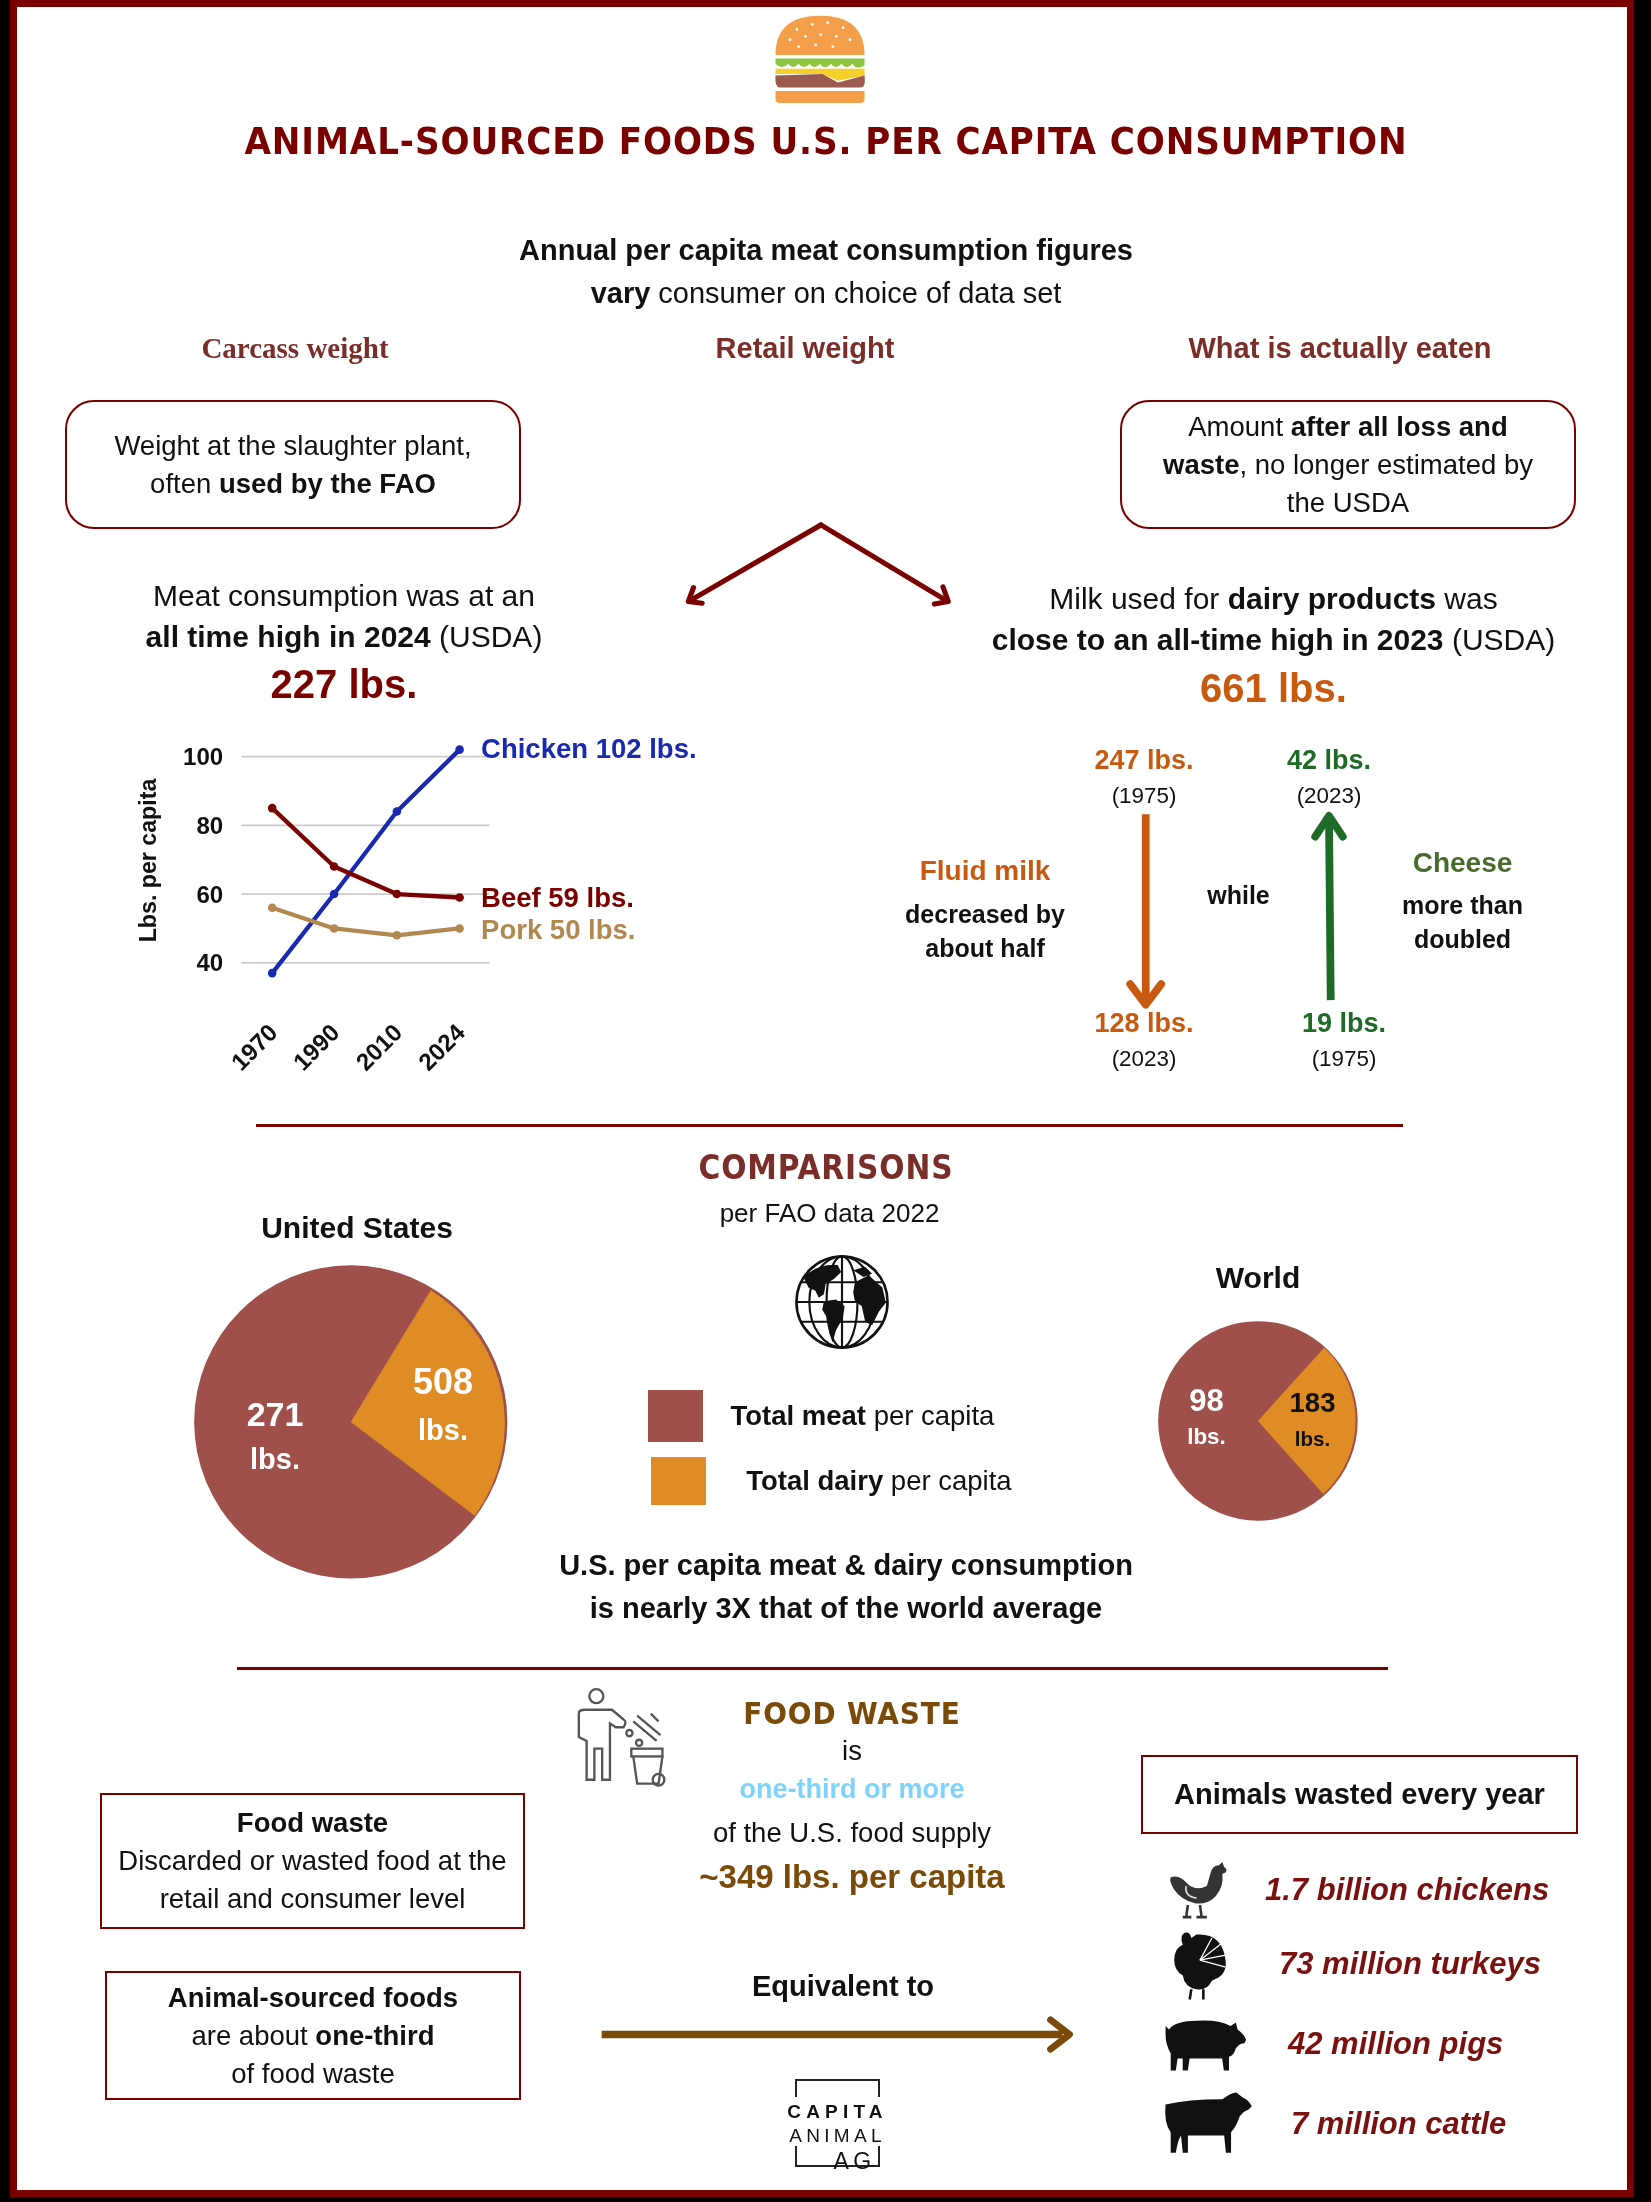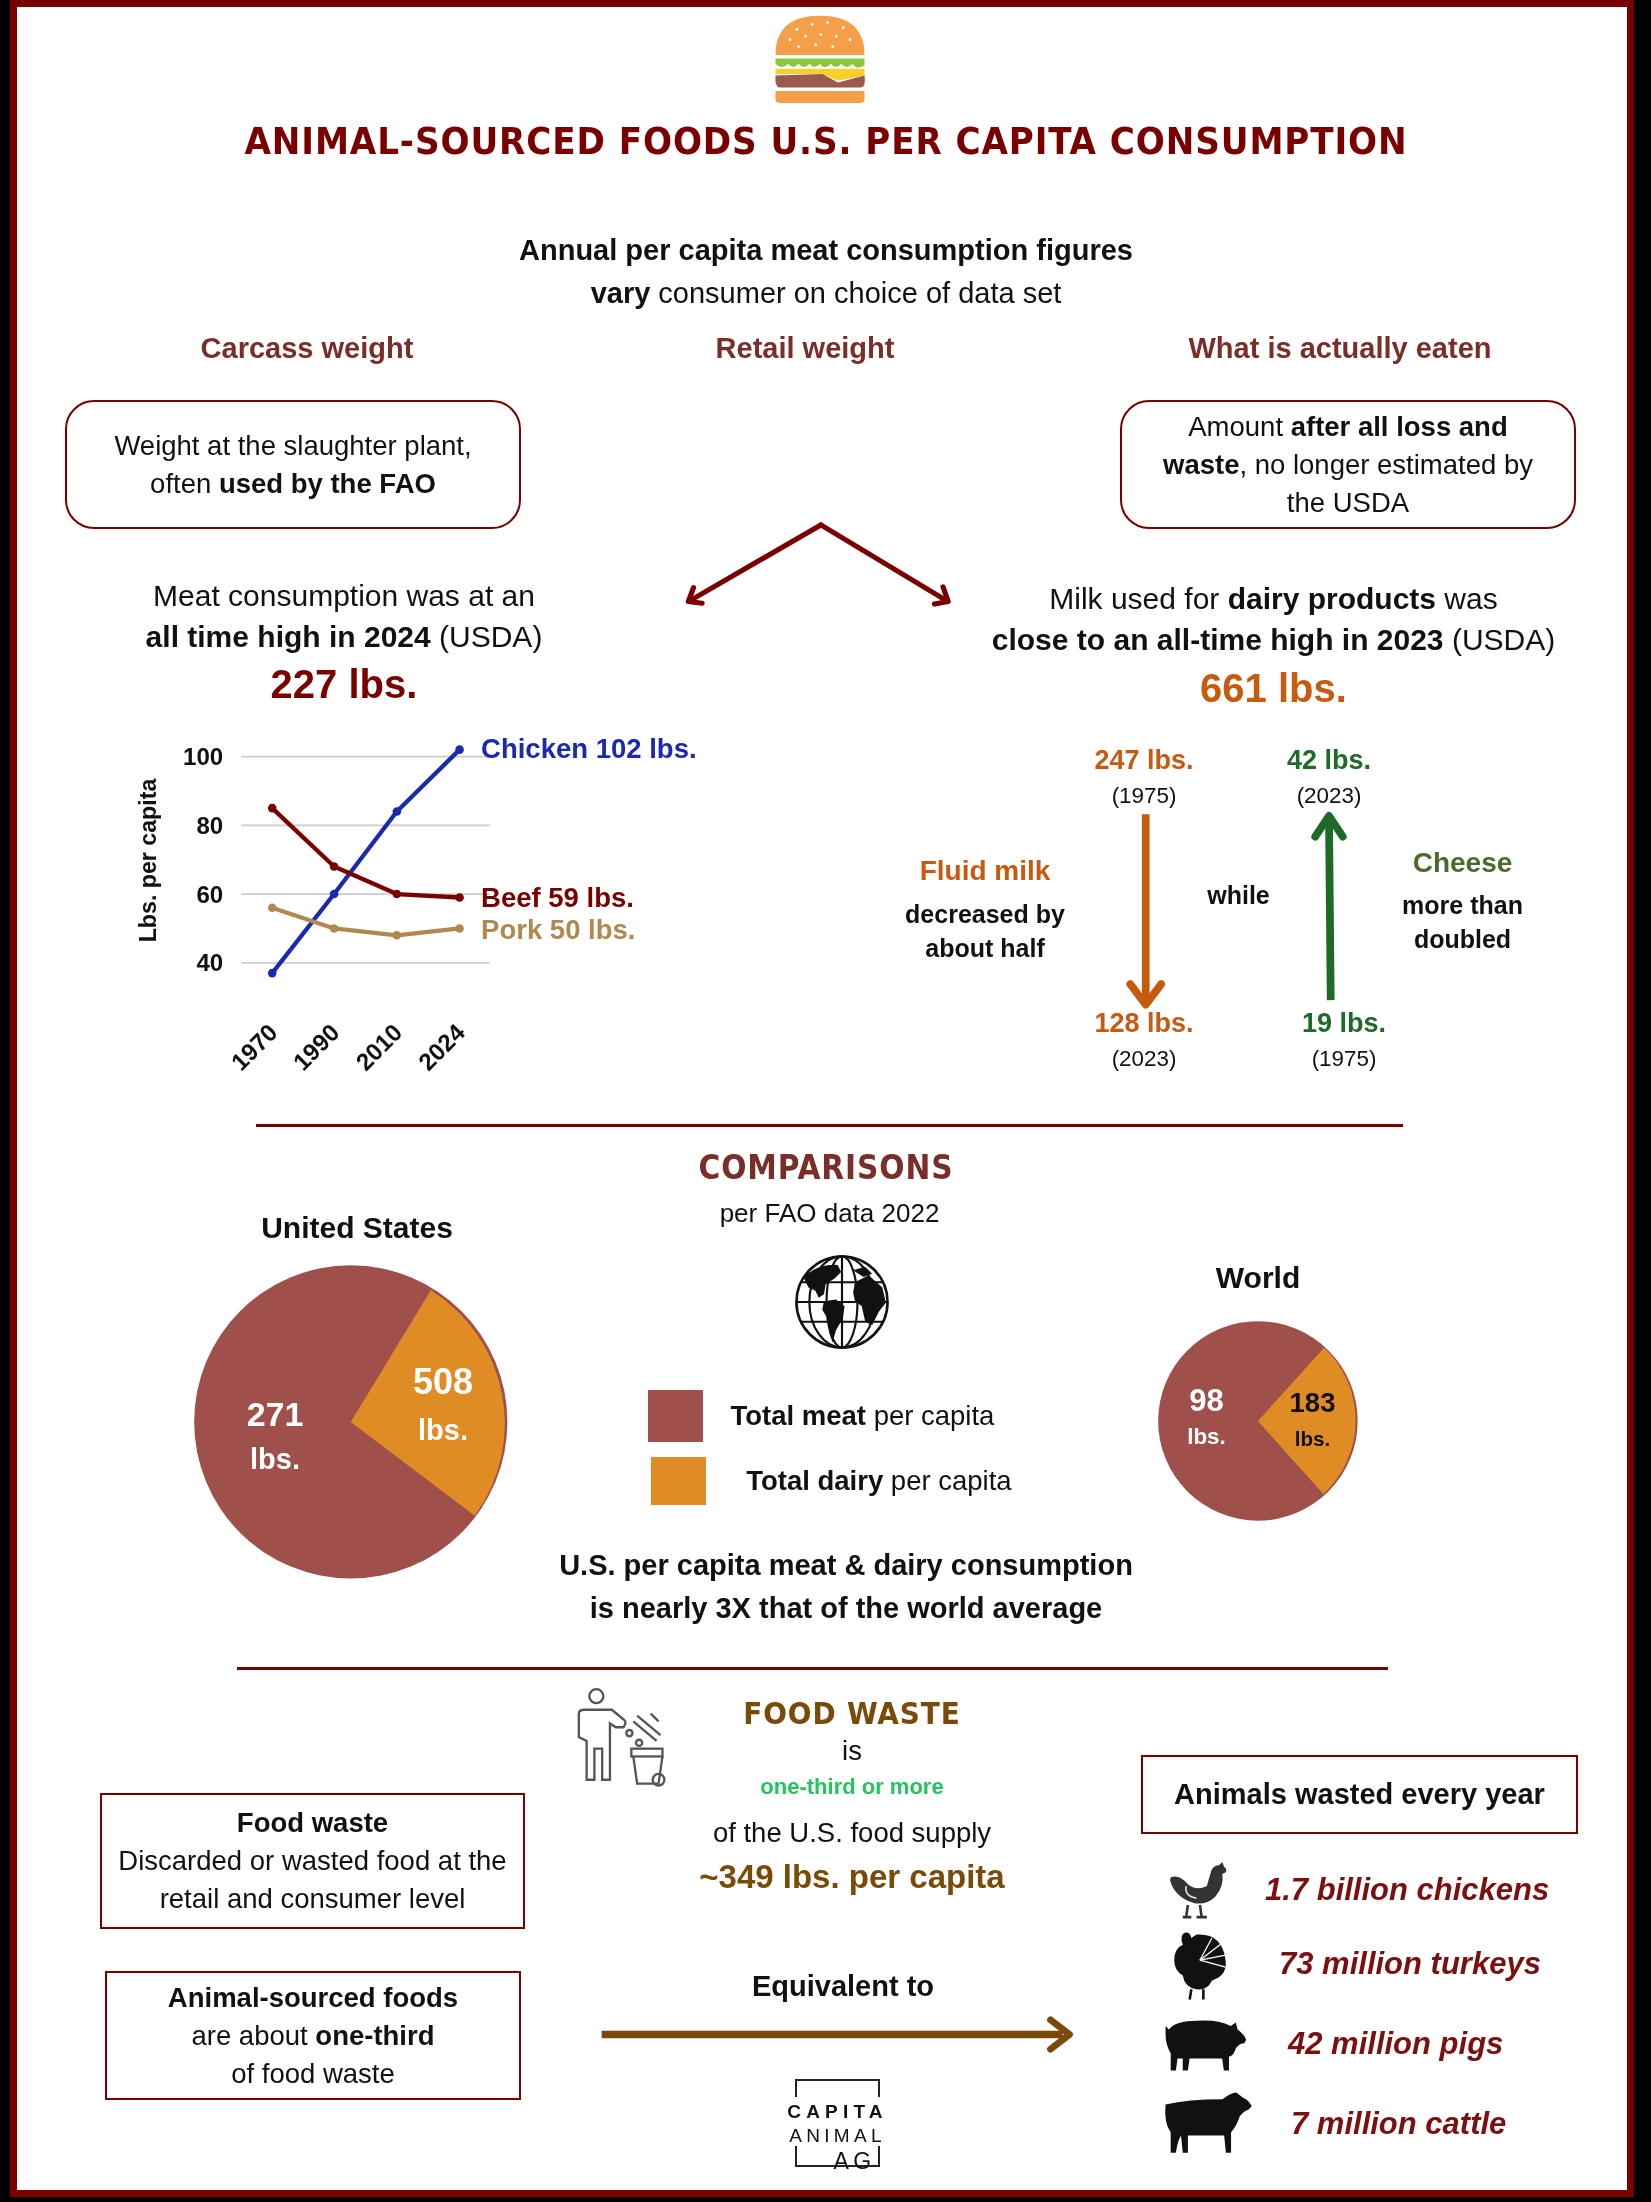--- a/index.html
+++ b/index.html
@@ -54,21 +54,21 @@
     <path d="M5 90 H109 V100 Q109 104 104 104 H10 Q5 104 5 100 Z" fill="#f4a04a"></path>
   </svg>
 
   <div class="abs center title" style="left:0;top:119px;width:1652px;font-size:38px;">ANIMAL-SOURCED FOODS U.S. PER CAPITA CONSUMPTION</div>
 
   <div class="abs center" style="left:0;top:229px;width:1652px;font-size:29px;line-height:43px;">
     <div style="font-weight:bold;">Annual per capita meat consumption figures</div>
     <div><b>vary</b><span> consumer on choice of data set</span></div>
   </div>
 
-  <div class="abs center hdr" style="left:92px;top:332px;width:430px;">Carcass weight</div>
+  <div class="abs center hdr" style="left:80px;top:332px;width:430px;font-family:Liberation Serif, serif;">Carcass weight</div>
   <div class="abs center hdr" style="left:590px;top:332px;width:430px;">Retail weight</div>
   <div class="abs center hdr" style="left:1125px;top:332px;width:430px;">What is actually eaten</div>
 
   <div class="abs box" style="left:65px;top:400px;width:456px;height:129px;">
     <div style="width:361px;"><span>Weight at the slaughter plant, often </span><b>used by the FAO</b></div>
   </div>
   <div class="abs box" style="left:1120px;top:400px;width:456px;height:129px;">
     <div style="width:387px;"><span>Amount </span><b>after all loss and waste</b><span>, no longer estimated by the USDA</span></div>
   </div>
 
@@ -244,21 +244,21 @@
       <path d="M31 36 L33 50 H44 L46 36"></path>
       <circle cx="44" cy="48" r="3"></circle>
       <circle cx="29" cy="24" r="1.6"></circle>
       <circle cx="34" cy="29" r="1.6"></circle>
       <path d="M31 18 L43 28 M33 15 L45 25 M40 14 L44 18"></path>
     </g>
   </svg>
 
   <div class="abs center title" style="left:680px;top:1695px;width:344px;font-size:31px;color:#7a4a08;">FOOD WASTE</div>
   <div class="abs center" style="left:680px;top:1735px;width:344px;font-size:27.5px;">is</div>
-  <div class="abs center" style="left:594px;top:1774px;width:516px;font-size:22px;font-weight:bold;color:#22c55e;">one-third or more</div>
+  <div class="abs center" style="left:594px;top:1774px;width:516px;font-size:27px;font-weight:bold;color:#7dd3fc;">one-third or more</div>
   <div class="abs center" style="left:594px;top:1817px;width:516px;font-size:27.5px;">of the U.S. food supply</div>
   <div class="abs center" style="left:594px;top:1858px;width:516px;font-size:33px;font-weight:bold;color:#7a4a08;">~349 lbs. per capita</div>
 
   <div class="abs sqbox" style="left:100px;top:1793px;width:425px;height:136px;font-size:27.5px;line-height:38px;">
     <div style="font-weight:bold;">Food waste</div>
     <div style="width:404px;">Discarded or wasted food at the retail and consumer level</div>
   </div>
 
   <div class="abs sqbox" style="left:105px;top:1971px;width:416px;height:129px;font-size:27.5px;line-height:38px;">
     <div style="font-weight:bold;">Animal-sourced foods</div>

